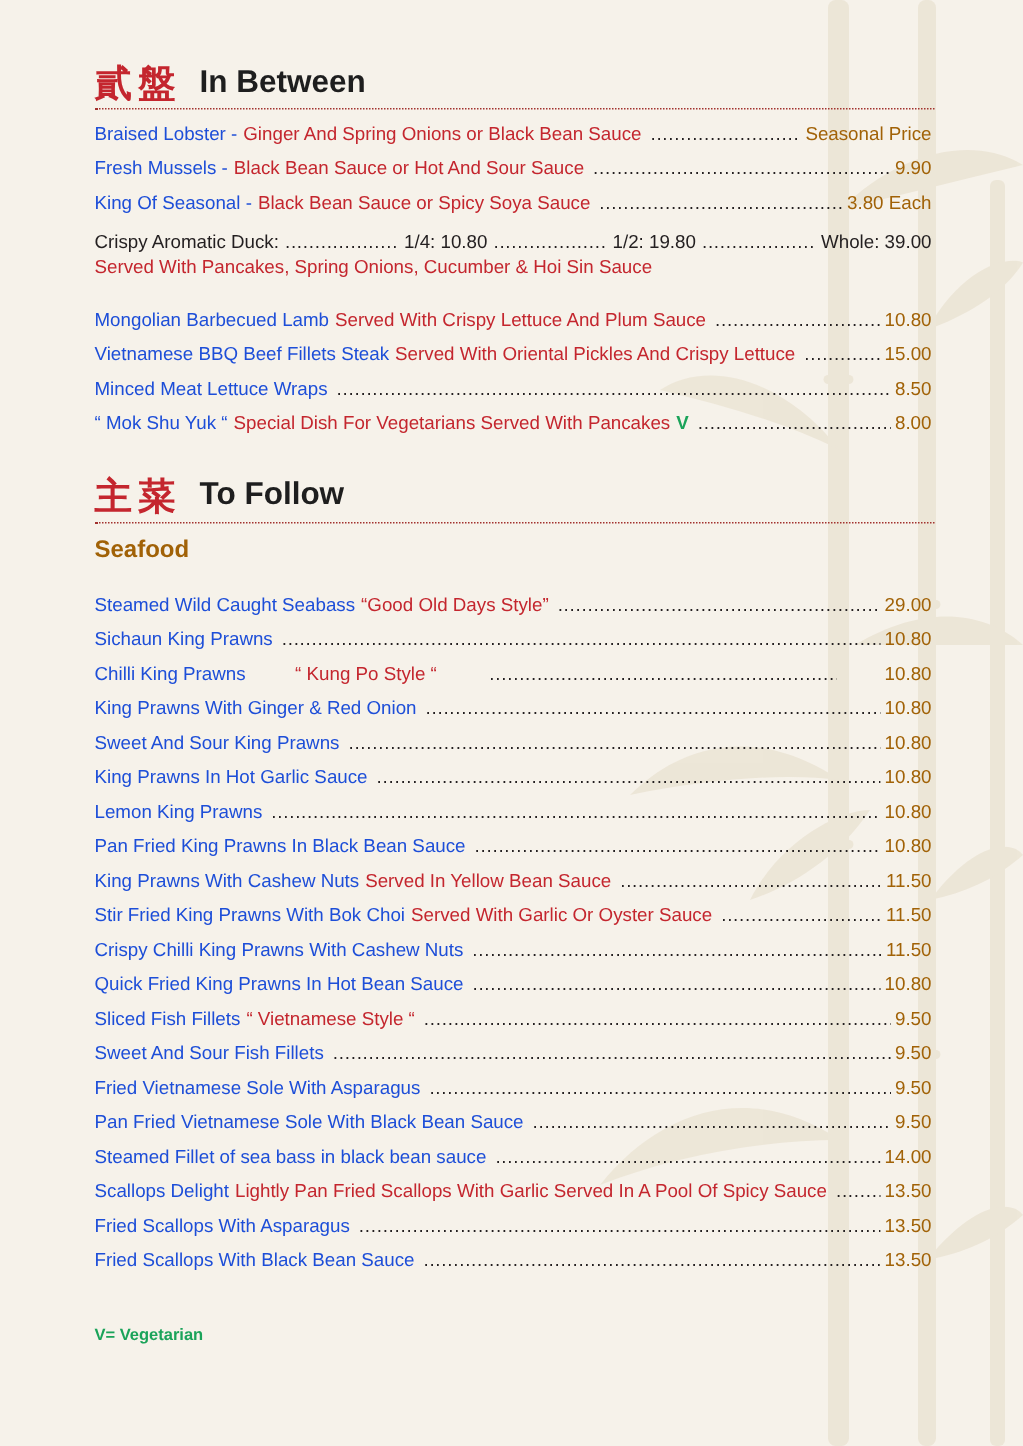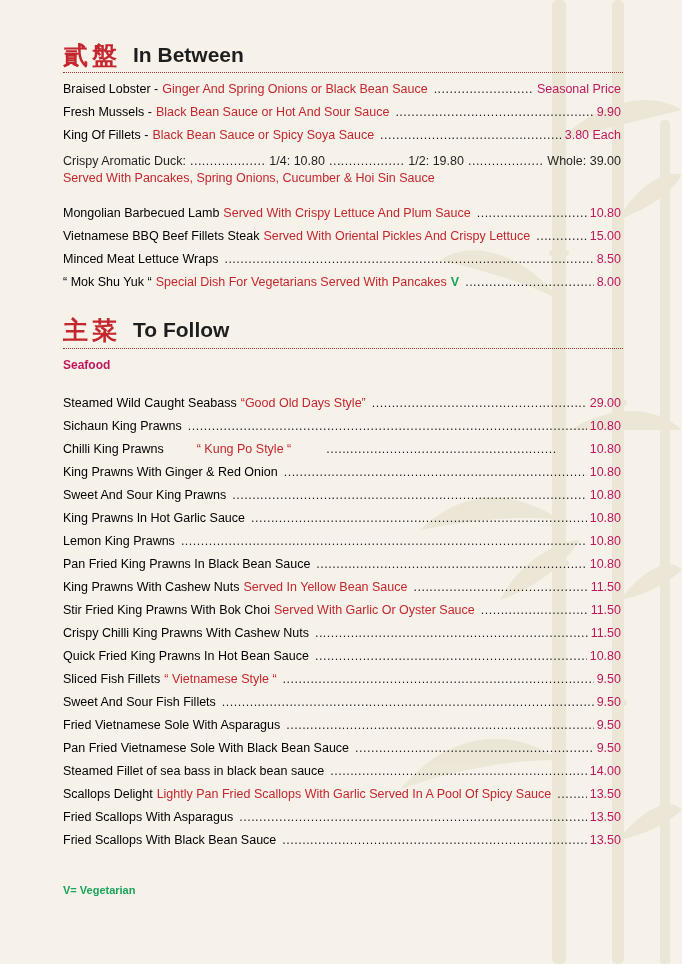--- a/index.html
+++ b/index.html
@@ -19,36 +19,36 @@
   }
   .cn {
     font-family: "DejaVu Serif", serif; color: #c4262e;
     font-size: 25px; font-weight: bold; letter-spacing: 4px; margin-right: 12px;
   }
   .section-title { font-size: 21px; font-weight: bold; color: #1e1e1e; }
   .rule {
     position: absolute; left: 0; width: 560px; height: 0;
     border-top: 1.5px dotted #a2322f;
   }
-  .sub-head { position: absolute; left: 0; font-size: 12px; font-weight: bold; color: #be185d; }
+  .sub-head { position: absolute; left: 0; font-size: 16px; font-weight: bold; color: #a16207; }
 
   .row {
     position: absolute; left: 0; width: 558px;
     display: flex; align-items: baseline; font-size: 12.5px; white-space: nowrap; line-height: 16px;
   }
-  .row .name { color: #000000; }
+  .row .name { color: #1d4ed8; }
   .row .desc { color: #c4262e; margin-left: 4px; }
   .row .veg { color: #1aa359; margin-left: 4px; font-weight: bold; }
   .row .dots {
     flex: 1; overflow: hidden; margin: 0 3px 0 6px; color: #231f20; letter-spacing: 0.5px;
   }
   .row .dots::before {
     content: "................................................................................................................................................................................................................";
   }
-  .row .price { color: #be185d; }
+  .row .price { color: #a16207; }
 
   .duck-line { position: absolute; left: 0; width: 558px; display: flex; align-items: flex-start; font-size: 12.5px; white-space: nowrap; }
   .duck-line .seg-dots { flex: 1; overflow: hidden; margin: 0 4px; letter-spacing: 0.5px; }
   .duck-line .seg-dots::before { content: "........................................................................................"; }
   .duck-desc { position: absolute; left: 0; font-size: 12.5px; color: #c4262e; white-space: nowrap; }
 
   .legend { position: absolute; left: 0; font-size: 11px; font-weight: bold; color: #1aa359; }
 </style>
 </head>
 <body>
@@ -88,21 +88,21 @@
     <span class="dots"></span>
     <span class="price">Seasonal Price</span>
   </div>
   <div class="row" style="top:104px;">
     <span class="name">Fresh Mussels -</span>
     <span class="desc">Black Bean Sauce or Hot And Sour Sauce</span>
     <span class="dots"></span>
     <span class="price">9.90</span>
   </div>
   <div class="row" style="top:127px;">
-    <span class="name">King Of Fillets -</span>
+    <span class="name">King Of Seasonal -</span>
     <span class="desc">Black Bean Sauce or Spicy Soya Sauce</span>
     <span class="dots"></span>
     <span class="price">3.80 Each</span>
   </div>
 
   <div class="duck-line" style="top:154px;">
     <span>Crispy Aromatic Duck:</span>
     <span class="seg-dots"></span>
     <span>1/4: 10.80</span>
     <span class="seg-dots"></span>

